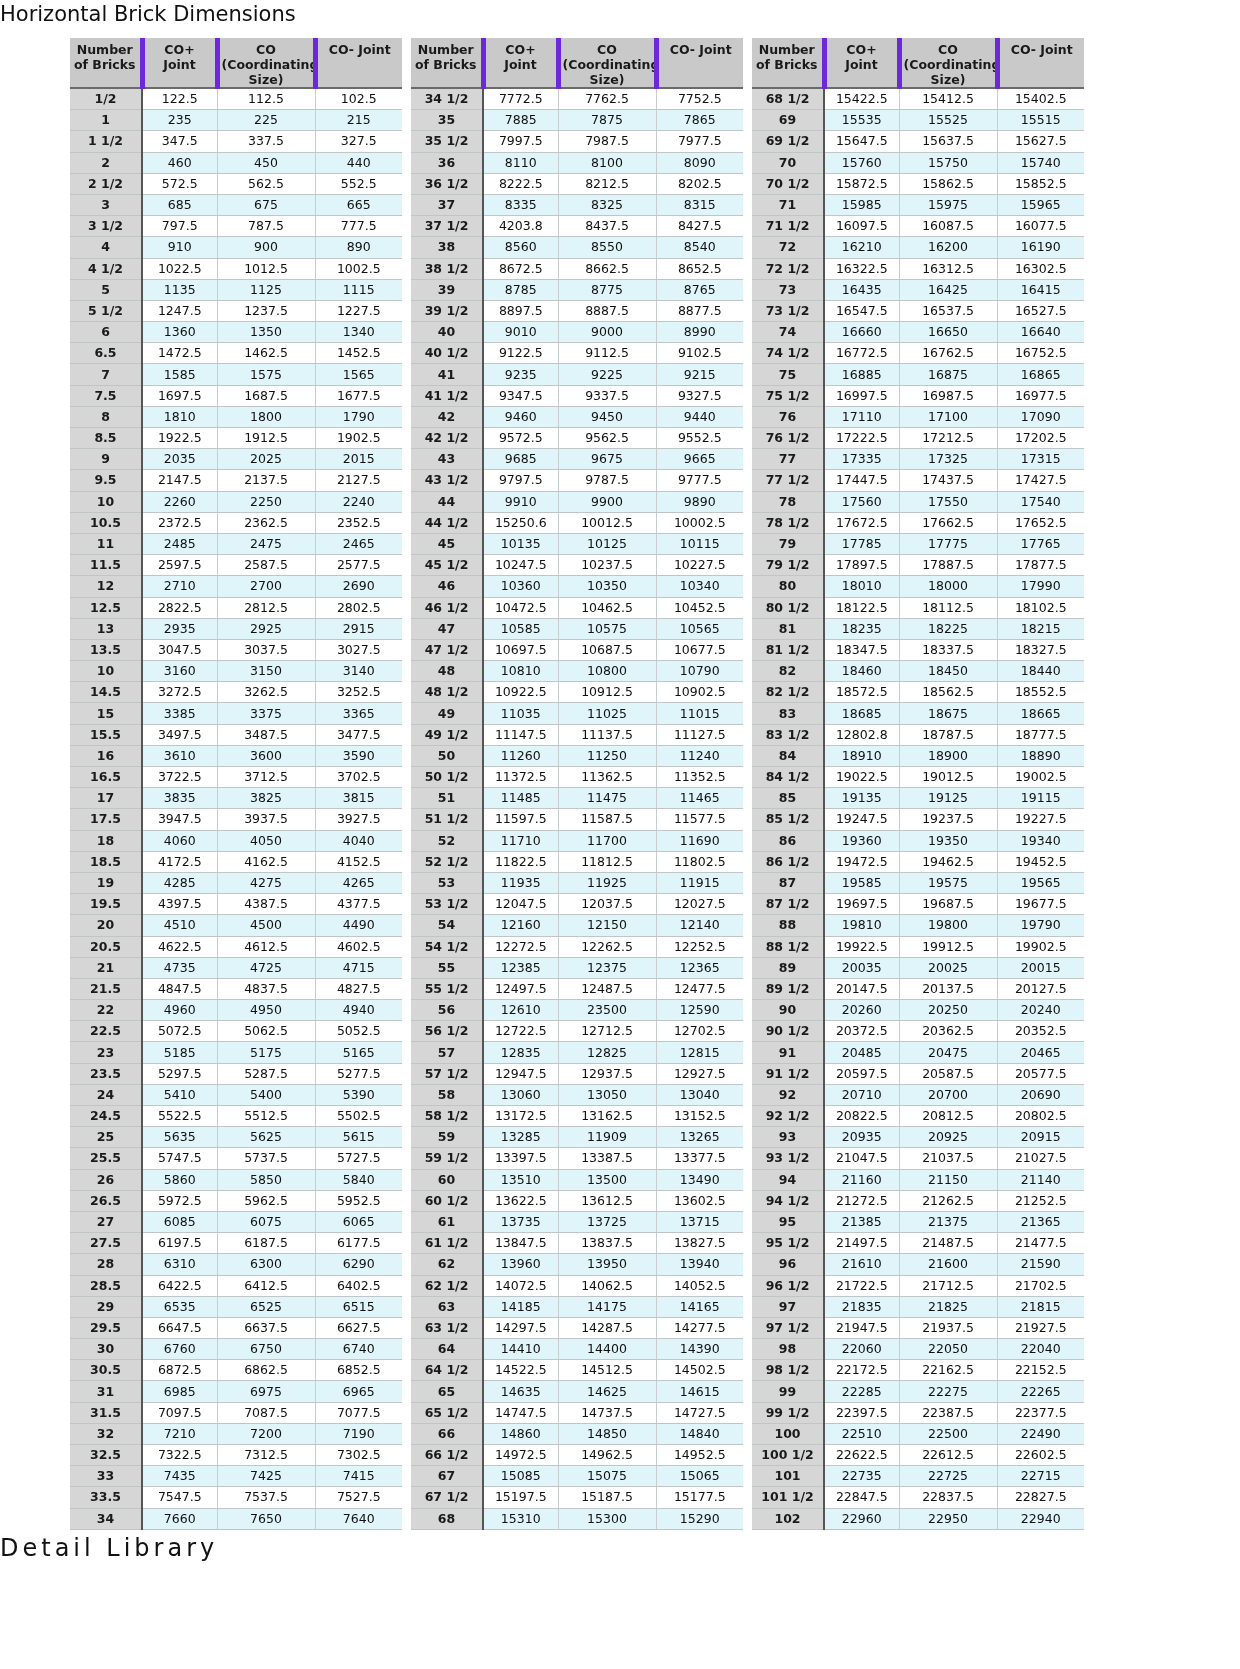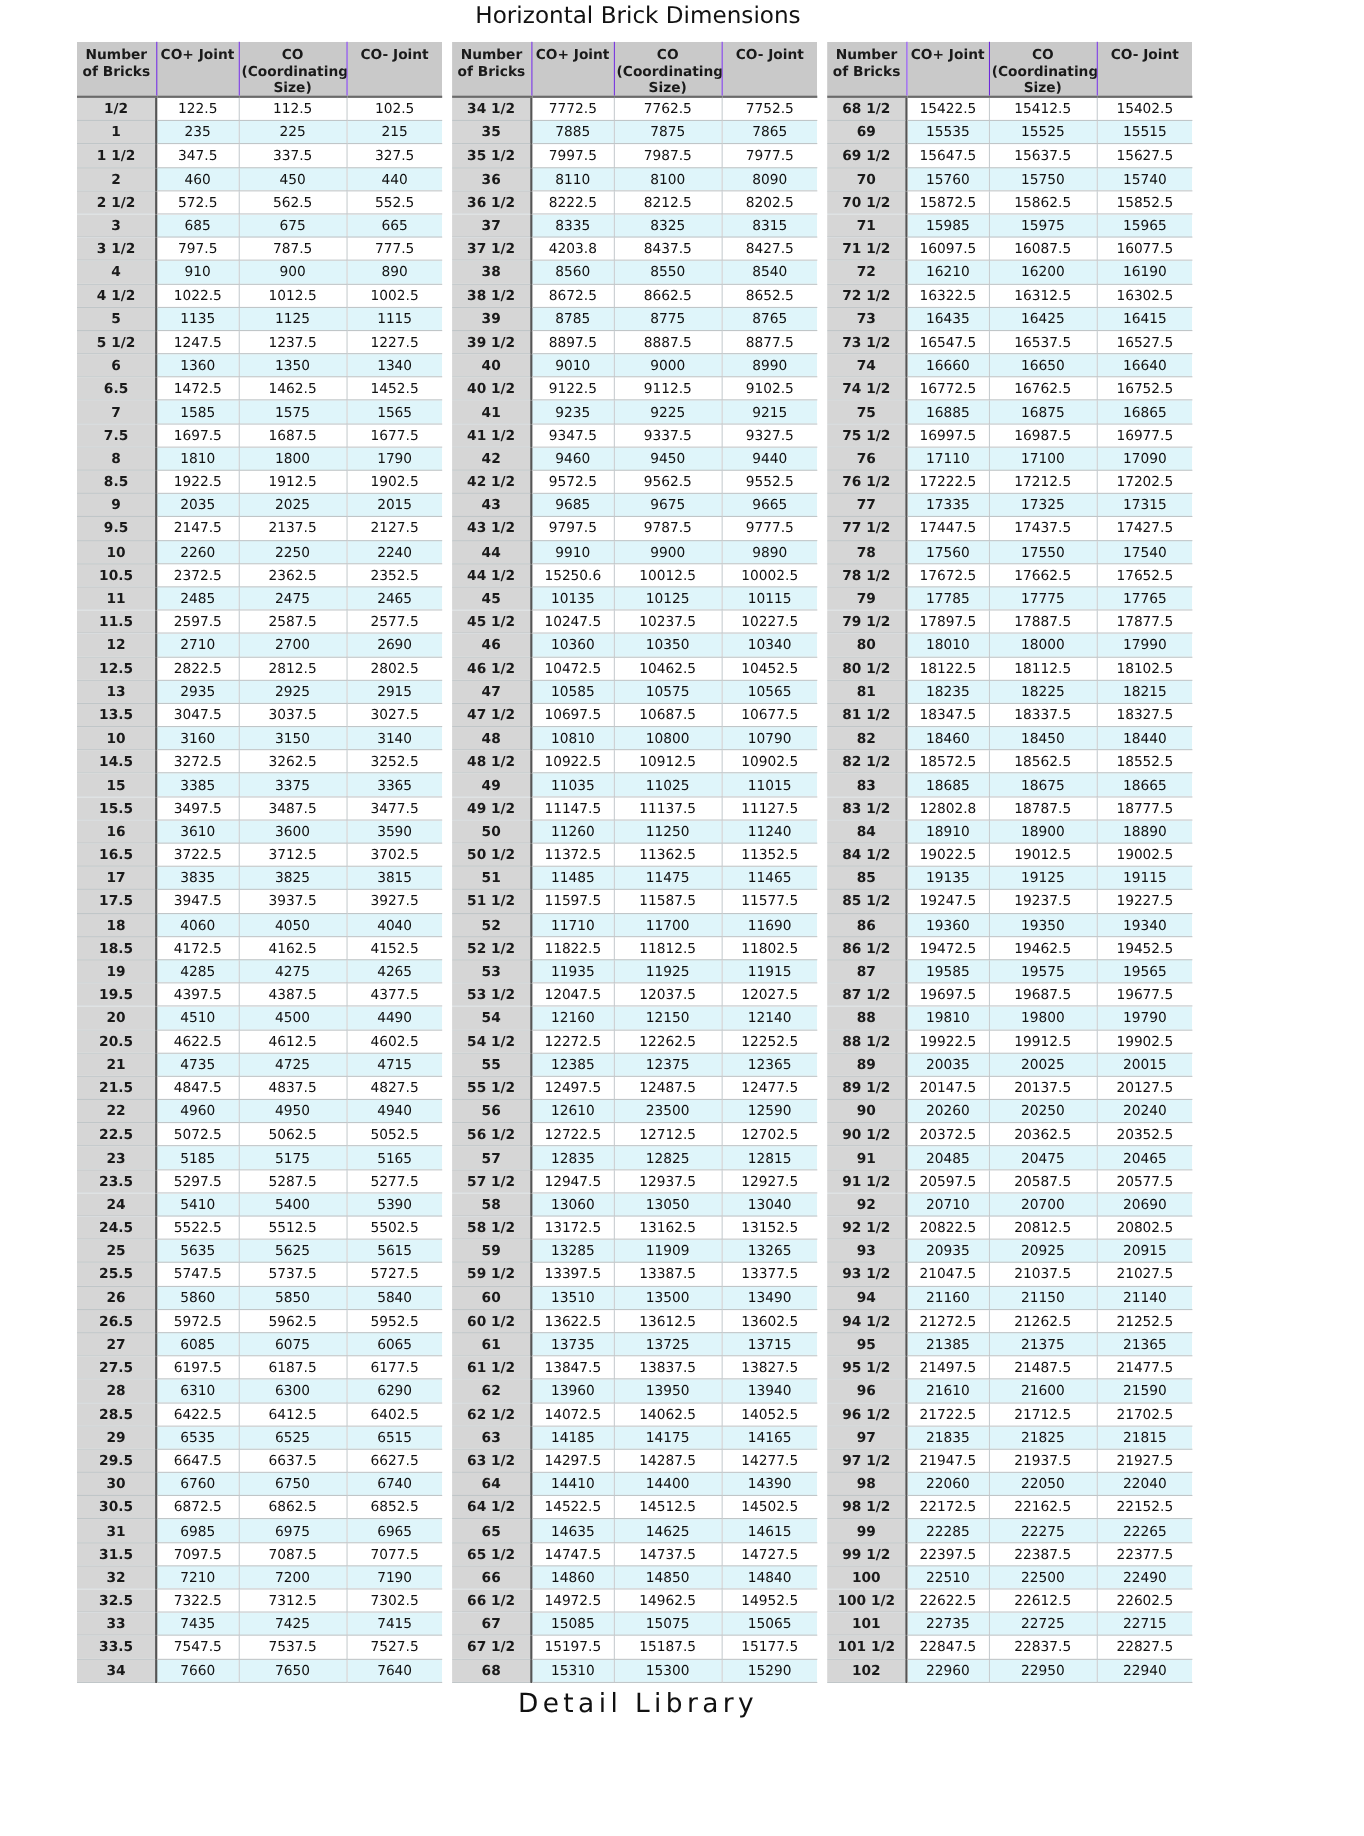--- a/index.html
+++ b/index.html
@@ -1,28 +1,28 @@
 <!DOCTYPE html>
 <html><head>
 <meta charset="utf-8">
 <style>
   html, body { margin: 0; padding: 0; background: #ffffff; }
   body { width: 1240px; height: 1669px; position: relative; overflow: hidden; font-family: "DejaVu Sans", sans-serif; color: #111; }
-  .title { position: absolute; top: 2px; left: 0; width: 1160px; text-align: center; font-size: 21px; font-weight: normal; color: #111; letter-spacing: 0; }
+  .title { position: absolute; top: 2px; left: 0; width: 1160px; font-size: 21px; font-weight: normal; color: #111; letter-spacing: 0; }
   .tables { position: absolute; top: 38px; left: 70px; display: flex; gap: 9px; }
   table.brick { border-collapse: collapse; width: 332px; table-layout: fixed; }
-  table.brick th { background: #c9c9c9; font-size: 12.5px; font-weight: bold; color: #1a1a1a; vertical-align: top; padding: 4px 2px 0 2px; height: 41px; line-height: 15px; border-right: 1px solid #6d28d9; overflow: hidden; border-bottom: 2px solid #6a6a6a; }
+  table.brick th { background: #c9c9c9; font-size: 12.5px; font-weight: bold; color: #1a1a1a; vertical-align: top; padding: 4px 2px 0 2px; height: 41px; line-height: 15px; border-right: 5px solid #6d28d9; overflow: hidden; border-bottom: 2px solid #6a6a6a; }
   table.brick th:last-child { border-right: none; }
   table.brick td { height: 20.2px; padding: 0; text-align: center; font-size: 12.5px; border-bottom: 1px solid #c0c6c8; border-right: 1px solid #c8cdd0; line-height: 20px; white-space: nowrap; overflow: hidden; }
   table.brick td.n { background: #d6d6d6; font-weight: bold; border-right: 2px solid #555; color: #1a1a1a; }
   table.brick tr.odd td.v { background: #ffffff; }
   table.brick tr.even td.v { background: #dff5fa; }
   table.brick td:last-child { border-right: none; }
   col.c0 { width: 72px; } col.c1 { width: 75px; } col.c2 { width: 98px; } col.c3 { width: 87px; }
-  .footer { position: absolute; top: 1534px; left: 0; width: 1160px; text-align: center; font-size: 24px; letter-spacing: 4px; color: #111; }
+  .footer { position: absolute; top: 1534px; left: 0; width: 1160px; font-size: 24px; letter-spacing: 4px; color: #111; }
 </style>
 </head>
 <body>
 
 <div class="title">Horizontal Brick Dimensions</div>
 
 <div class="tables">
   <table class="brick">
     <colgroup>
         <col class="c0">

